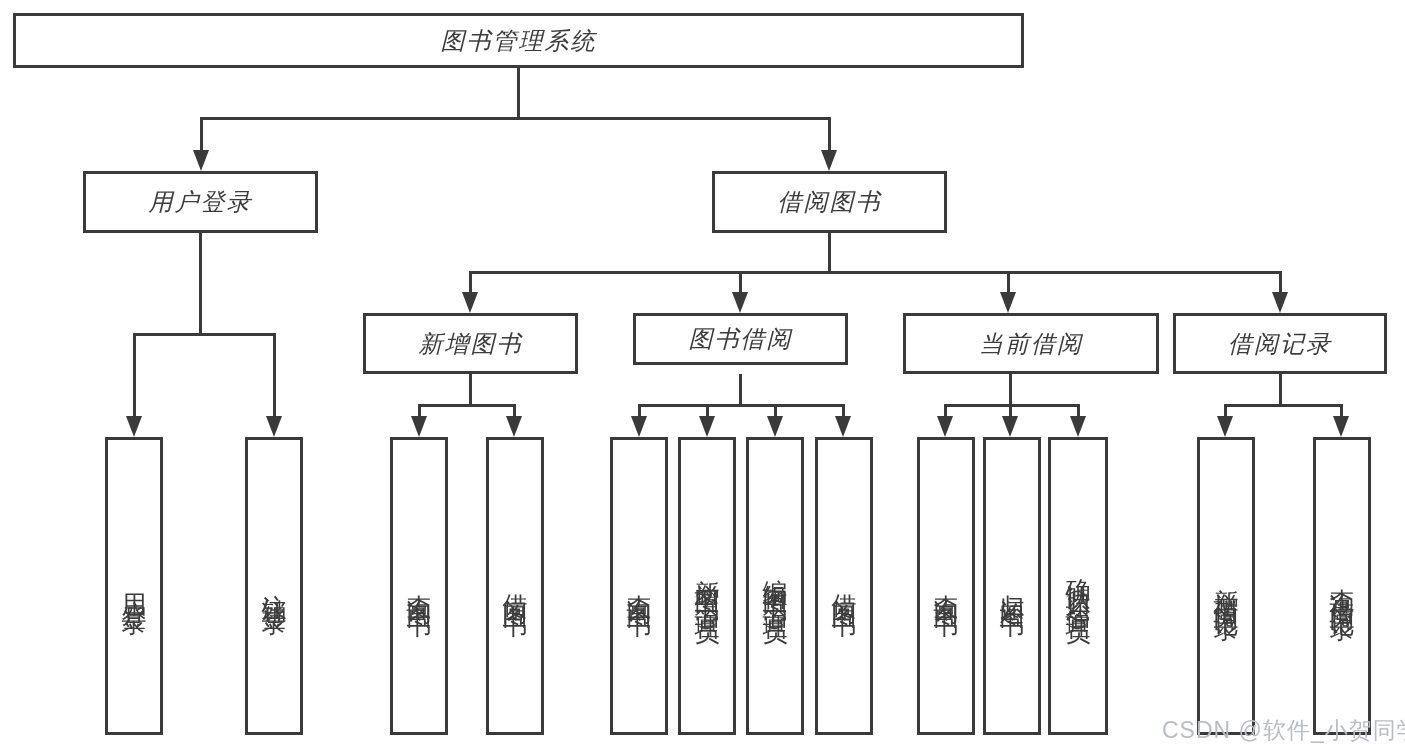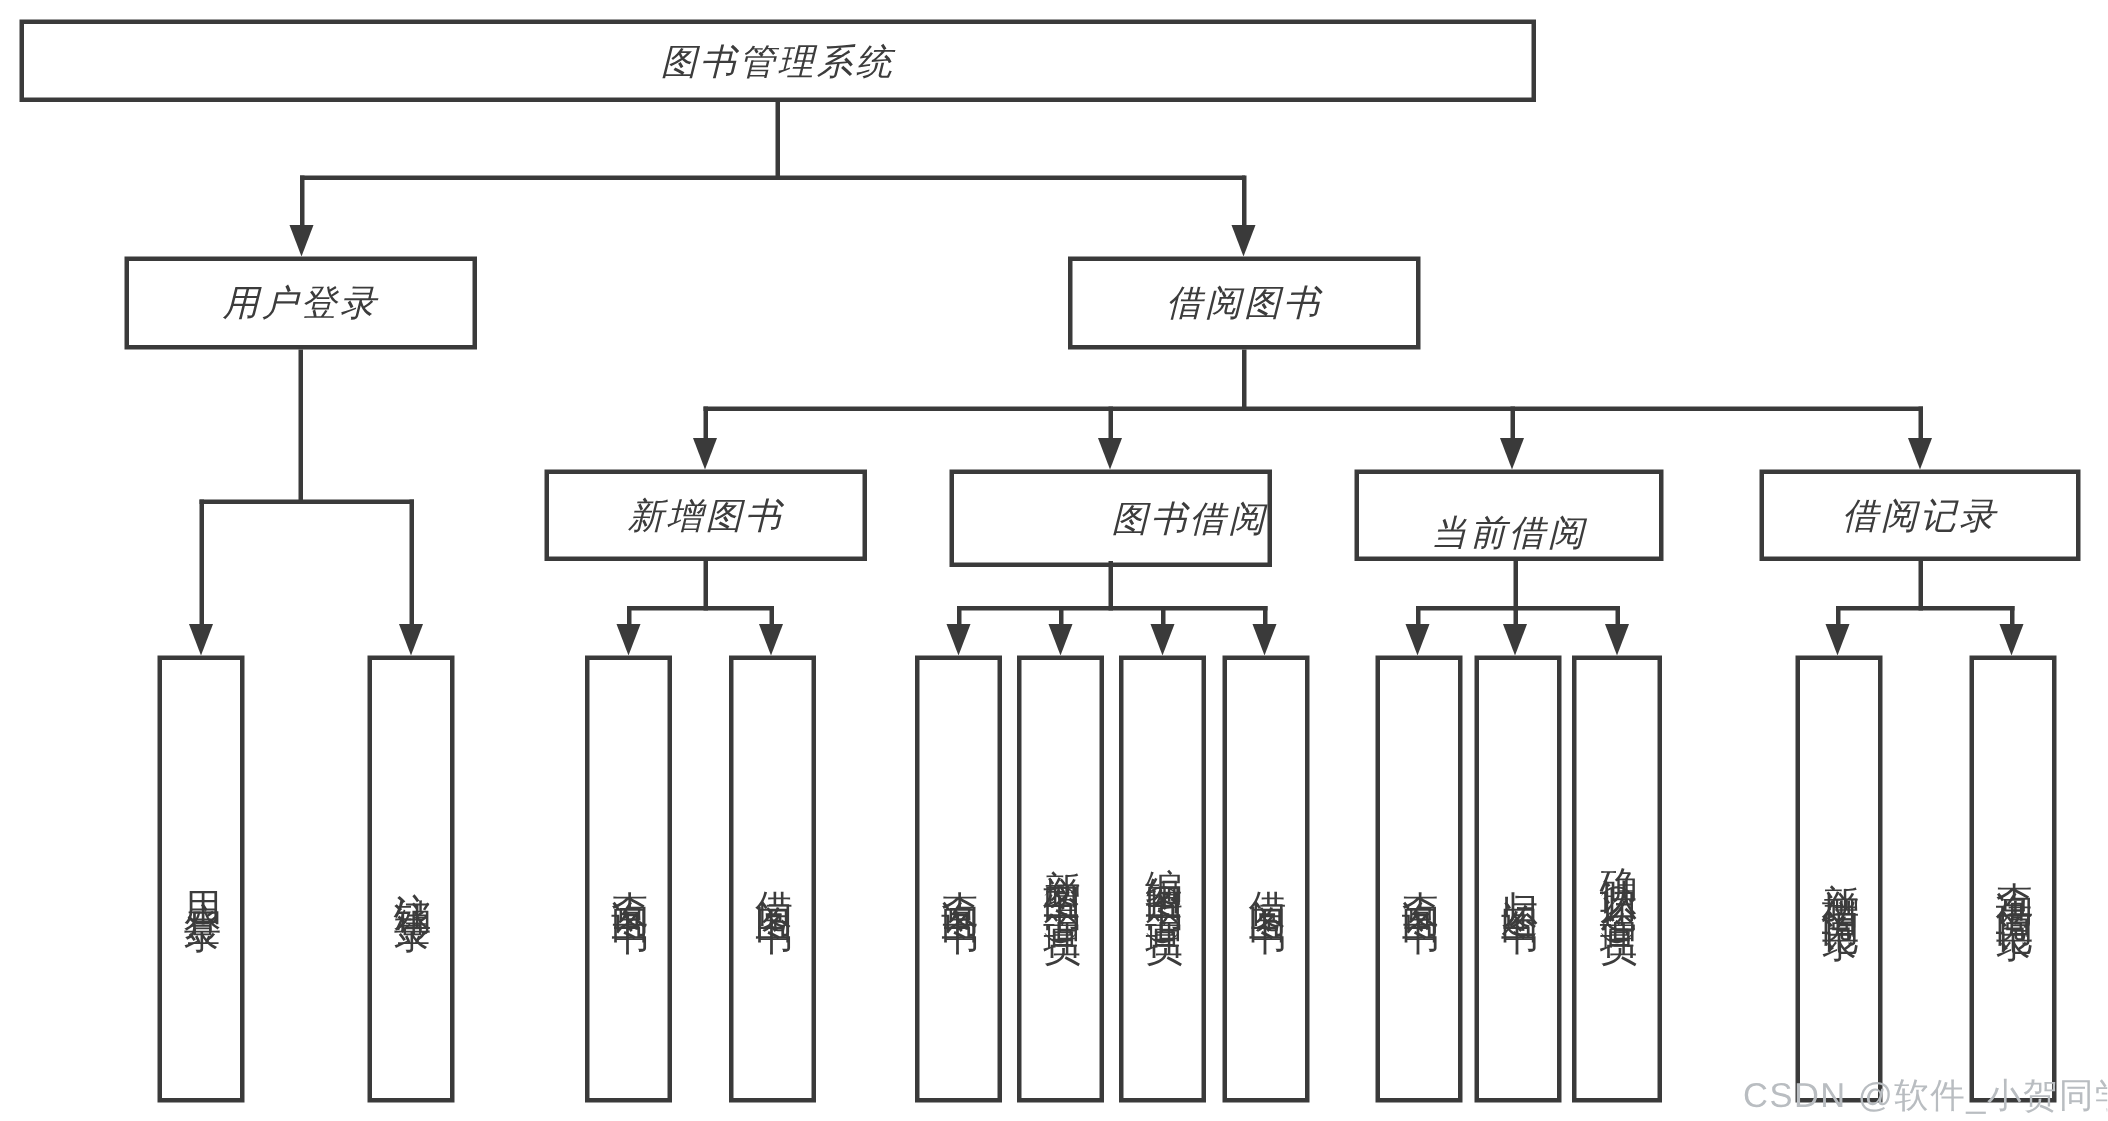--- a/index.html
+++ b/index.html
@@ -65,24 +65,24 @@
   <div class="vline" style="left:739px;top:271px;height:24px;"></div>
   <div class="arrow" style="left:732px;top:292px;"></div>
   <div class="vline" style="left:1007px;top:271px;height:24px;"></div>
   <div class="arrow" style="left:1000px;top:292px;"></div>
   <div class="vline" style="left:1279px;top:271px;height:24px;"></div>
   <div class="arrow" style="left:1272px;top:292px;"></div>
 
   <div class="node hbox" style="left:363px;top:313px;width:215px;height:61px;">
     <span>新增图书</span>
   </div>
-  <div class="node hbox" style="left:633px;top:313px;width:215px;height:65px;justify-content:flex-end;">
+  <div class="node hbox" style="left:633px;top:313px;width:215px;height:52px;">
     <span>图书借阅</span>
   </div>
-  <div class="node hbox" style="left:903px;top:313px;width:206px;height:61px;align-items:flex-end;">
+  <div class="node hbox" style="left:903px;top:313px;width:256px;height:61px;">
     <span>当前借阅</span>
   </div>
   <div class="node hbox" style="left:1173px;top:313px;width:214px;height:61px;">
     <span>借阅记录</span>
   </div>
 
   <div class="vline" style="left:469px;top:374px;height:33px;"></div>
   <div class="hline" style="left:418px;top:404px;width:98px;"></div>
   <div class="vline" style="left:418px;top:404px;height:14px;"></div>
   <div class="arrow" style="left:411px;top:416px;"></div>

